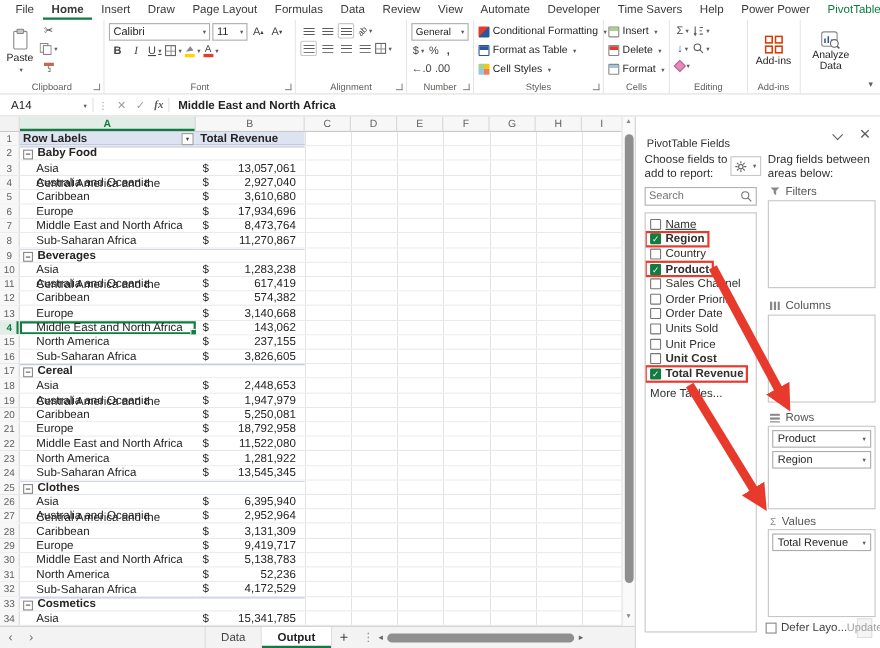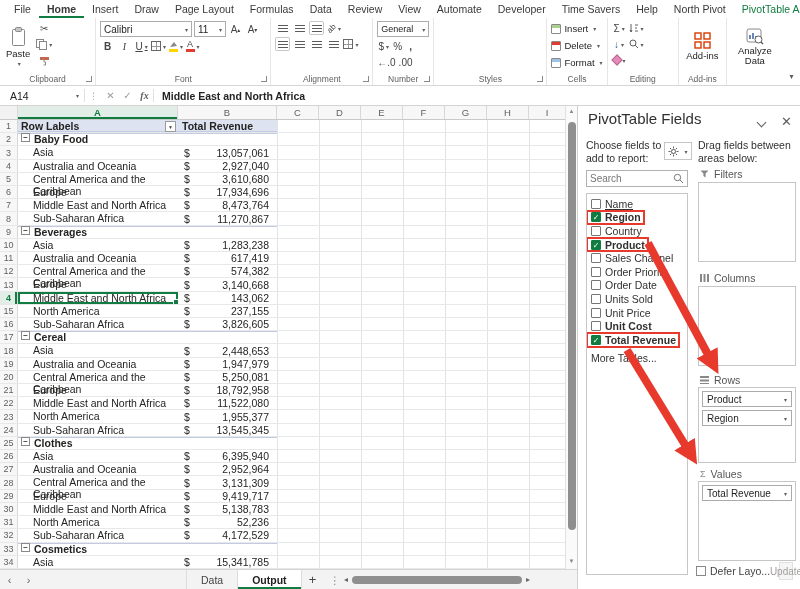--- a/index.html
+++ b/index.html
@@ -40,21 +40,21 @@
 .sheetwrap{display:flex;height:463px}
 .gridcol{flex:1;display:flex;flex-direction:column}
 .chrow{height:14px;display:flex;background:#f7f7f7;border-bottom:1px solid #c9c9c9;font-size:9.5px;color:#616161}
 .corner{width:18px;border-right:1px solid #d8d8d8;background:#f2f2f2}
 .chd{display:flex;align-items:center;justify-content:center;border-right:1px solid #d8d8d8}
 .selcol{background:#e1ede6;box-shadow:inset 0 -2px 0 #107C41;color:#107C41;font-weight:700}
 .rows{flex:1;overflow:hidden;background:#fff}
 .grow{display:flex;height:13.205px;border-bottom:1px solid #e7e8ea;background:#fff}
 .rh{width:18px;flex:0 0 auto;background:#f7f7f7;border-right:1px solid #d8d8d8;font-size:9px;color:#616161;display:flex;align-items:center;justify-content:center}
 .rh.selrow{background:#e1ede6;box-shadow:inset -2px 0 0 #107C41;color:#107C41;font-weight:700}
-.ca{width:160px;flex:0 0 auto;display:flex;align-items:flex-start;position:relative;font-size:10.5px;padding-left:3px}
+.ca{width:160px;flex:0 0 auto;display:flex;align-items:flex-end;position:relative;font-size:10.5px;padding-left:3px}
 .cb{width:99px;flex:0 0 auto;display:flex;align-items:center;font-size:10.5px;padding-left:4px}
 .cf{flex:1;background:repeating-linear-gradient(to right,#e2e3e5 0 1px,transparent 1px 42px)}
 .phdr .ca,.phdr .cb{background:#dde3f0;font-weight:700;box-shadow:inset 0 -1px 0 #c3cbe0}
 .pgrp .ca,.pgrp .cb{font-weight:700;box-shadow:inset 0 1px 0 #c3cbe0}
 .dc.ca{padding-left:15px}
 .vc{justify-content:space-between;padding:0 8px 0 6px}
 .sel{box-shadow:inset 0 0 0 2px #107C41 !important}
 .sel::after{content:"";position:absolute;right:0;bottom:0;width:4px;height:4px;background:#107C41;border-left:1px solid #fff;border-top:1px solid #fff}
 .fbtn2{position:absolute;right:2px;top:1px;width:11px;height:11px;border:1px solid #9b9b9b;background:#fff;font-size:5px;color:#444;display:flex;align-items:center;justify-content:center}
 .collapse{width:9px;height:9px;border:1px solid #8a8886;font-size:8px;line-height:7px;text-align:center;margin-right:4px;color:#444;background:#fff;flex:0 0 auto}
@@ -69,21 +69,21 @@
 .stab{padding:0 14px;display:flex;align-items:center;border-right:1px solid #dcdcdc}
 .stab:first-child{border-left:1px solid #dcdcdc}
 .stab.on{background:#fff;font-weight:700;color:#1f1f1f;box-shadow:inset 0 -2px 0 #107C41}
 .addsheet{width:22px;display:flex;align-items:center;justify-content:center;font-size:13px;color:#444}
 .hsplit{display:flex;align-items:center;color:#8a8886;margin-left:6px}
 .harr{width:12px;display:flex;align-items:center;justify-content:center;color:#666;font-size:8px}
 .htrack{display:flex;align-items:center}
 .hthumb{width:170px;height:8px;background:#8f8f8f;border-radius:4px}
 
 .pane{width:223px;height:483px;position:relative;background:#fff;border-left:1px solid #d2d0ce;font-size:10.5px;color:#323130}
-.p-title{position:absolute;left:10px;top:4px;font-size:15px}
+.p-title{position:absolute;left:10px;top:20px;font-size:10px}
 .p-min{position:absolute;left:180px;top:13px;width:7px;height:7px;border-left:1.5px solid #605e5c;border-bottom:1.5px solid #605e5c;transform:rotate(-45deg)}
 .p-close{position:absolute;left:203px;top:8px;font-size:13px;color:#605e5c}
 .p-choose{position:absolute;left:8px;top:33px;width:78px;line-height:1.25}
 .p-gear{position:absolute;left:86px;top:36px;width:28px;height:18px;border:1px solid #c8c6c4;display:flex;align-items:center;justify-content:center;gap:3px;background:#fff}
 .p-search{position:absolute;left:8px;top:64px;width:102px;height:17px;border:1px solid #b3b0ad;display:flex;align-items:center;padding:0 3px;background:#fff}
 .p-search input{border:none;outline:none;flex:1;min-width:0;font-family:inherit;font-size:10px;color:#444;background:transparent}
 .p-fields{position:absolute;left:8px;top:87px;width:102px;height:382px;border:1px solid #c8c6c4;background:#fff;padding-top:3px;overflow:hidden}
 .fitem{display:flex;align-items:center;height:13.6px;padding-left:4px;width:max-content;padding-right:3px}
 .fitem.hl{outline:2px solid #e8392d;outline-offset:-1px}
 .fcheck{width:10px;height:10px;border:1px solid #767676;border-radius:1px;margin-right:4px;background:#fff;font-size:8px;line-height:9px;color:#fff;text-align:center;flex:0 0 auto}
@@ -113,21 +113,21 @@
         <div class="rtab">Draw</div>
         <div class="rtab">Page Layout</div>
         <div class="rtab">Formulas</div>
         <div class="rtab">Data</div>
         <div class="rtab">Review</div>
         <div class="rtab">View</div>
         <div class="rtab">Automate</div>
         <div class="rtab">Developer</div>
         <div class="rtab">Time Savers</div>
         <div class="rtab">Help</div>
-        <div class="rtab">North Pivot</div>
+        <div class="rtab">Power Power</div>
         <div class="rtab ctx">PivotTable Analyze</div>
       </div>
 
   </div>
 
   <div class="ribbon">
     <div class="rgroup" style="width:100px">
       <div class="bigbtn">
         <svg width="17" height="20" viewBox="0 0 17 20">
             <rect x="2.5" y="2.5" width="12" height="16" rx="1" fill="#fff" stroke="#8a8886"></rect>
@@ -254,20 +254,37 @@
         <div class="hrow" style="font-size:8px;color:#444">
           <span class="sb" style="min-width:16px">←.0</span>
           <span class="sb" style="min-width:16px">.00</span>
         </div>
       </div>
       <span class="rg-label">Number</span>
       <span class="dlg"></span>
     </div>
 
     <div class="rgroup" style="width:118px">
+      <div class="vcol">
+        <div class="menurow">
+            <span class="icsq" style="background:linear-gradient(135deg,#E03C31 50%,#2B579A 50%)"></span>
+            <span>Conditional Formatting</span>
+            <span class="da">▾</span>
+          </div>
+        <div class="menurow">
+            <span class="icsq" style="border:1px solid #2B579A;background:linear-gradient(#2B579A 0 3px,#fff 3px)"></span>
+            <span>Format as Table</span>
+            <span class="da">▾</span>
+          </div>
+        <div class="menurow">
+            <span class="icsq" style="background:conic-gradient(#F2C811 0 25%,#E8825D 0 50%,#9DC3E6 0 75%,#A9D18E 0)"></span>
+            <span>Cell Styles</span>
+            <span class="da">▾</span>
+          </div>
+      </div>
       <span class="rg-label">Styles</span>
       <span class="dlg"></span>
     </div>
 
     <div class="rgroup" style="width:62px">
       <div class="vcol">
         <div class="menurow">
             <span class="icsq" style="border:1px solid #8a8886;background:linear-gradient(#A9D18E 0 3px,#fff 3px)"></span>
             <span>Insert</span>
             <span class="da">▾</span>
@@ -573,21 +590,21 @@
                   <span>$</span>
                   <span>11,522,080</span>
                 </div>
                 <div class="cf"></div>
               </div>
               <div class="grow">
                 <div class="rh">23</div>
                 <div class="ca dc">North America</div>
                 <div class="cb vc">
                   <span>$</span>
-                  <span>1,955,377</span>
+                  <span>1,281,922</span>
                 </div>
                 <div class="cf"></div>
               </div>
               <div class="grow">
                 <div class="rh">24</div>
                 <div class="ca dc">Sub-Saharan Africa</div>
                 <div class="cb vc">
                   <span>$</span>
                   <span>13,545,345</span>
                 </div>

